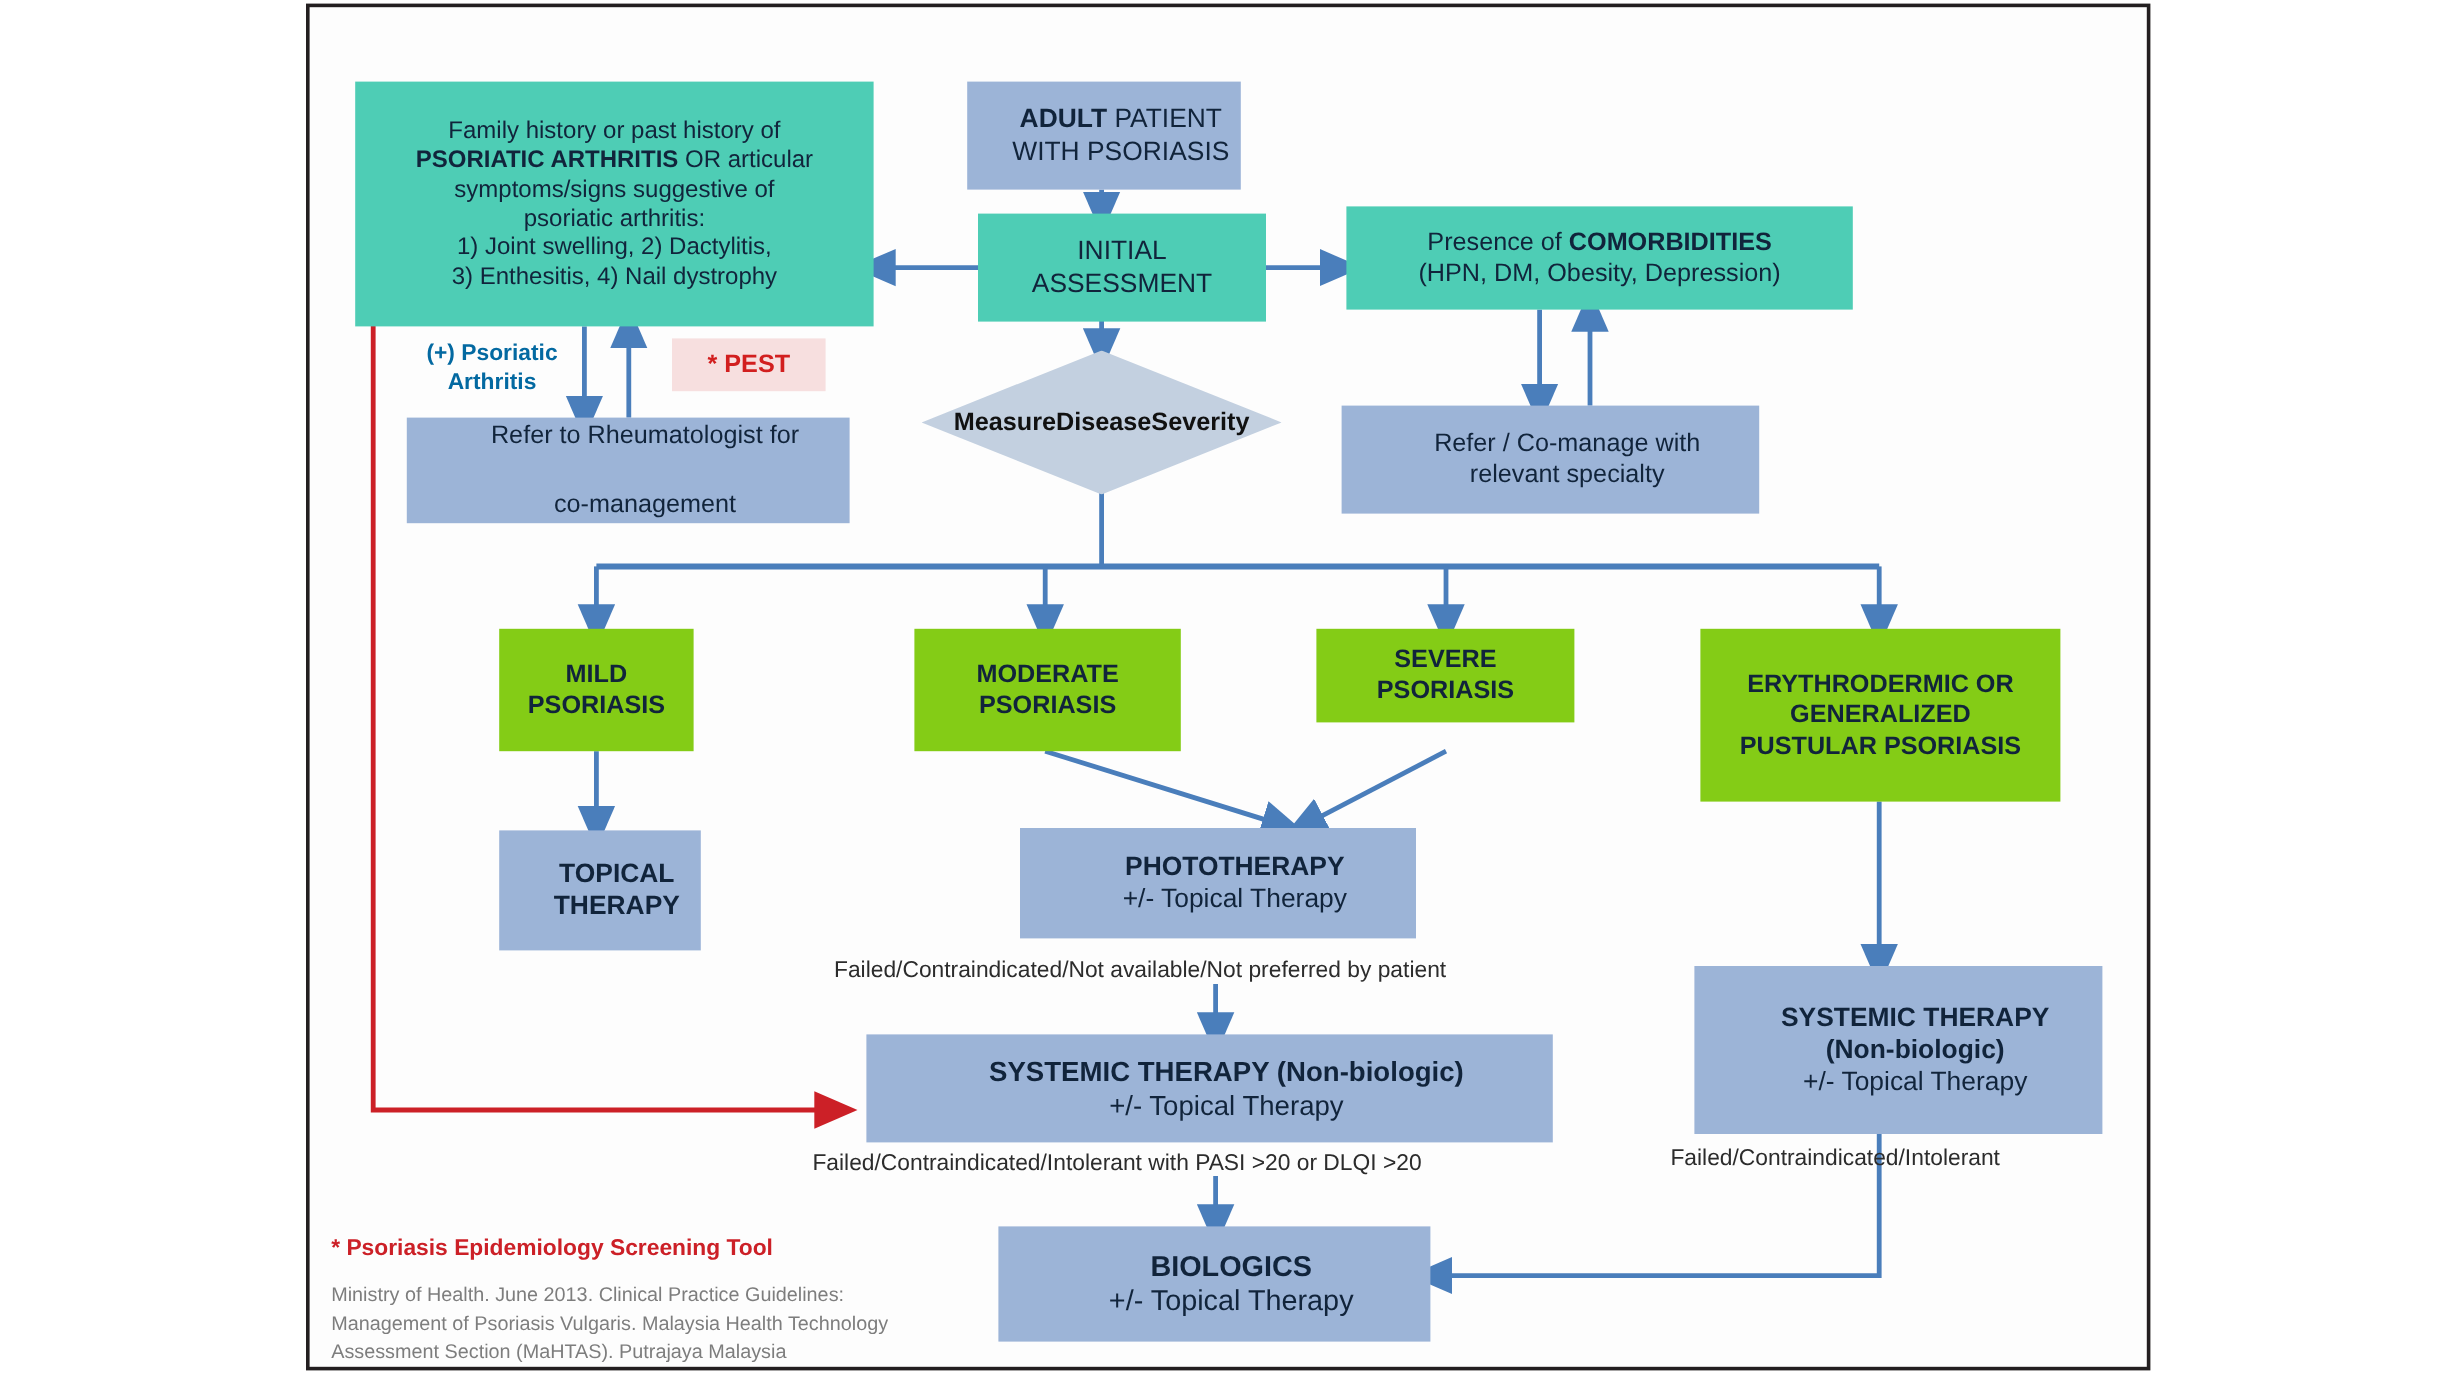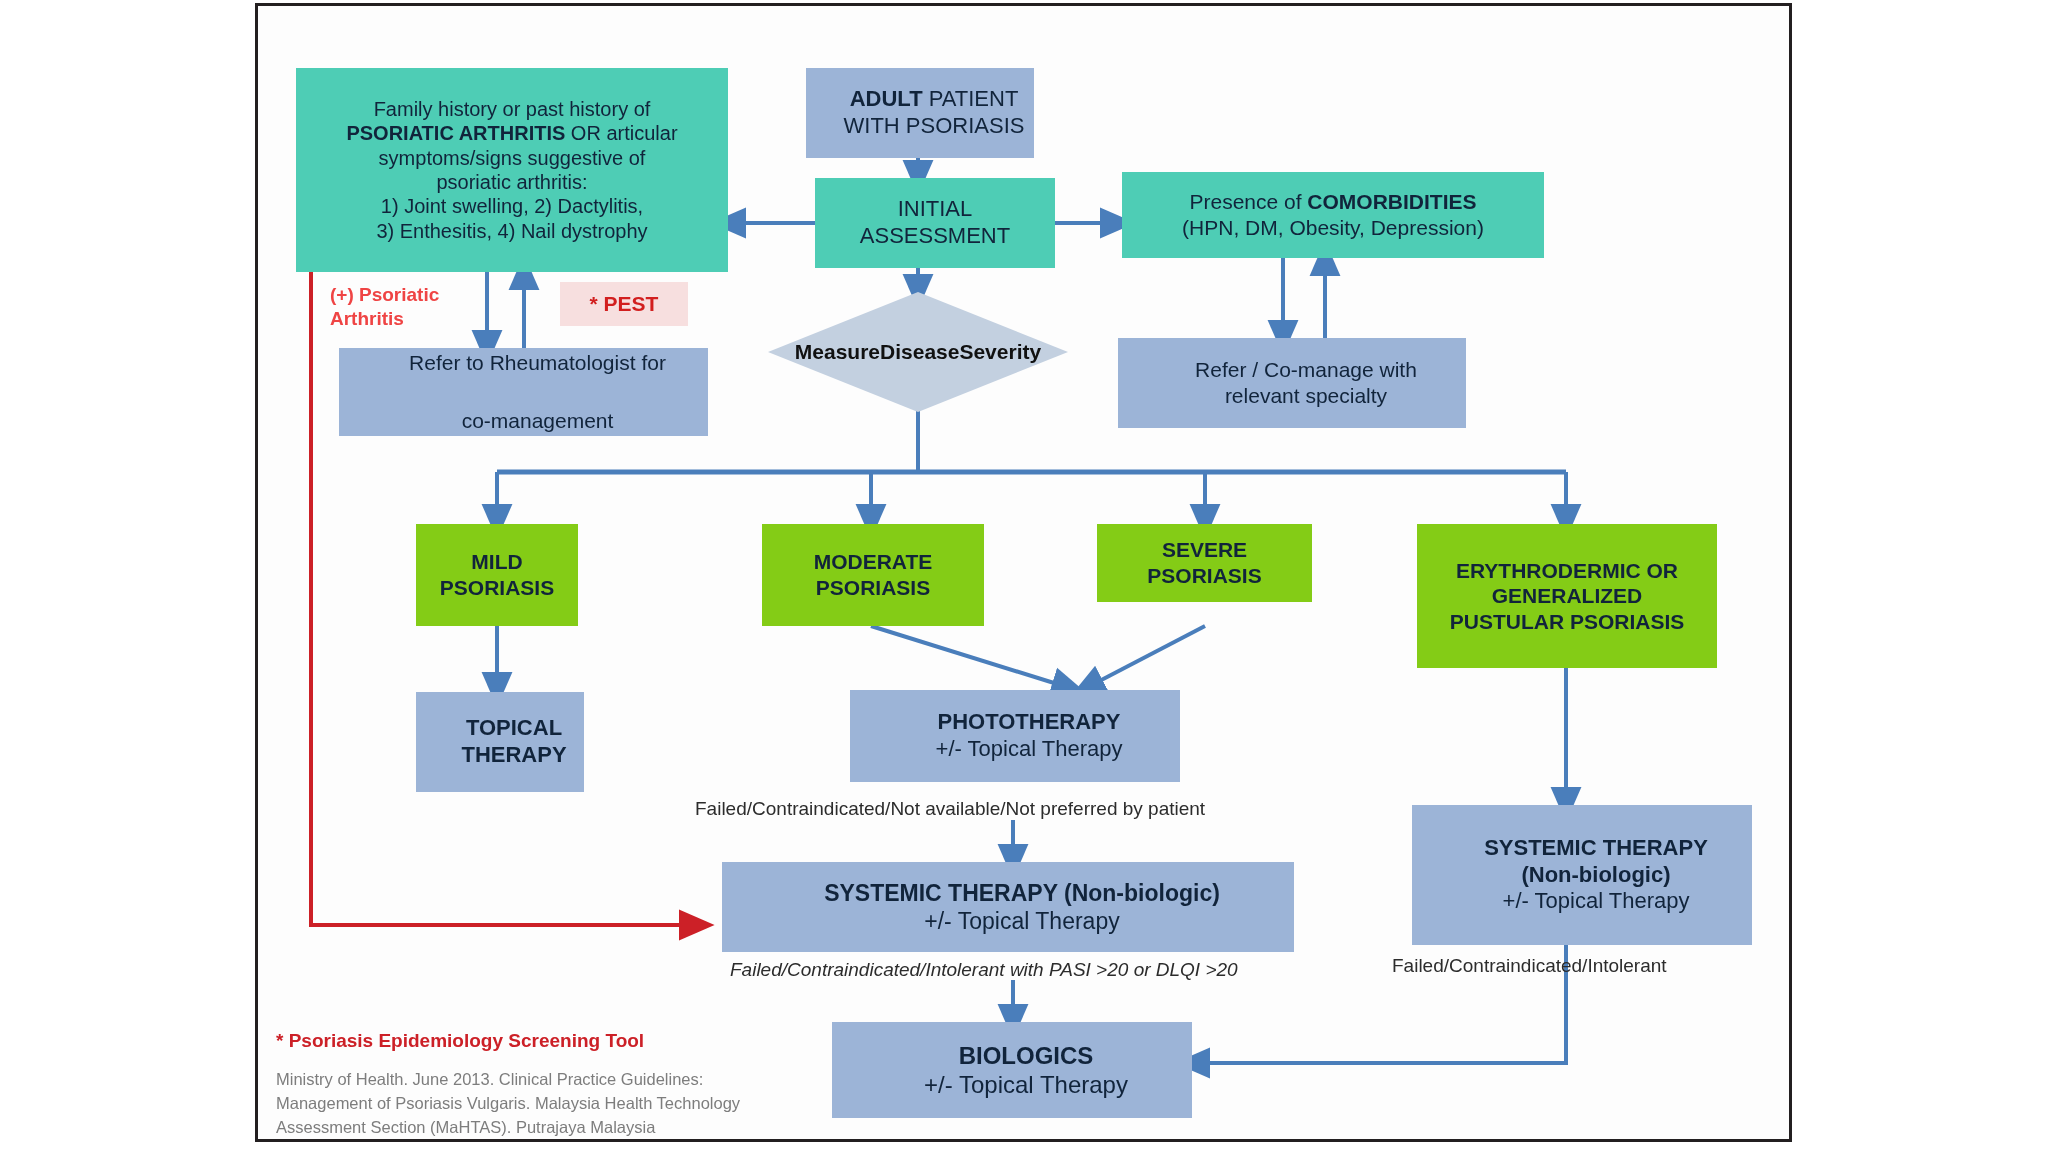--- a/index.html
+++ b/index.html
@@ -57,22 +57,23 @@
   .b  { font-weight: bold; }
 
   .edge-label {
     position: absolute;
     color: #2c2c2c;
     white-space: nowrap;
     font-size: 19px;
   }
   .red-label {
     position: absolute;
-    color: #ef4444;
+    color: #0369a1;
     font-weight: bold;
+    text-align: center;
     line-height: 1.25;
   }
   .footnote-star {
     position: absolute;
     color: #cc2027;
     font-weight: bold;
     font-size: 19px;
     white-space: nowrap;
   }
   .footnote-ref {
@@ -247,21 +248,21 @@
     <span class="ln">+/- Topical Therapy</span>
   </div>
 
   <div class="edge-label" style="left:695px; top:798px;">Failed/Contraindicated/Not available/Not preferred by patient</div>
 
   <div class="node blue" style="left:722px; top:862px; width:572px; height:90px; font-size:23px;">
     <span class="ln b">SYSTEMIC THERAPY (Non-biologic)</span>
     <span class="ln">+/- Topical Therapy</span>
   </div>
 
-  <div class="edge-label" style="left:730px; top:959px;font-style:italic;">Failed/Contraindicated/Intolerant with PASI &gt;20 or DLQI &gt;20</div>
+  <div class="edge-label" style="left:677px; top:959px;">Failed/Contraindicated/Intolerant with PASI &gt;20 or DLQI &gt;20</div>
 
   <div class="node blue" style="left:1412px; top:805px; width:340px; height:140px; font-size:22px;">
     <span class="ln b">SYSTEMIC THERAPY</span>
     <span class="ln b">(Non-biologic)</span>
     <span class="ln">+/- Topical Therapy</span>
   </div>
 
   <div class="edge-label" style="left:1392px; top:955px;">Failed/Contraindicated/Intolerant</div>
 
   <div class="node blue" style="left:832px; top:1022px; width:360px; height:96px; font-size:24px;">

